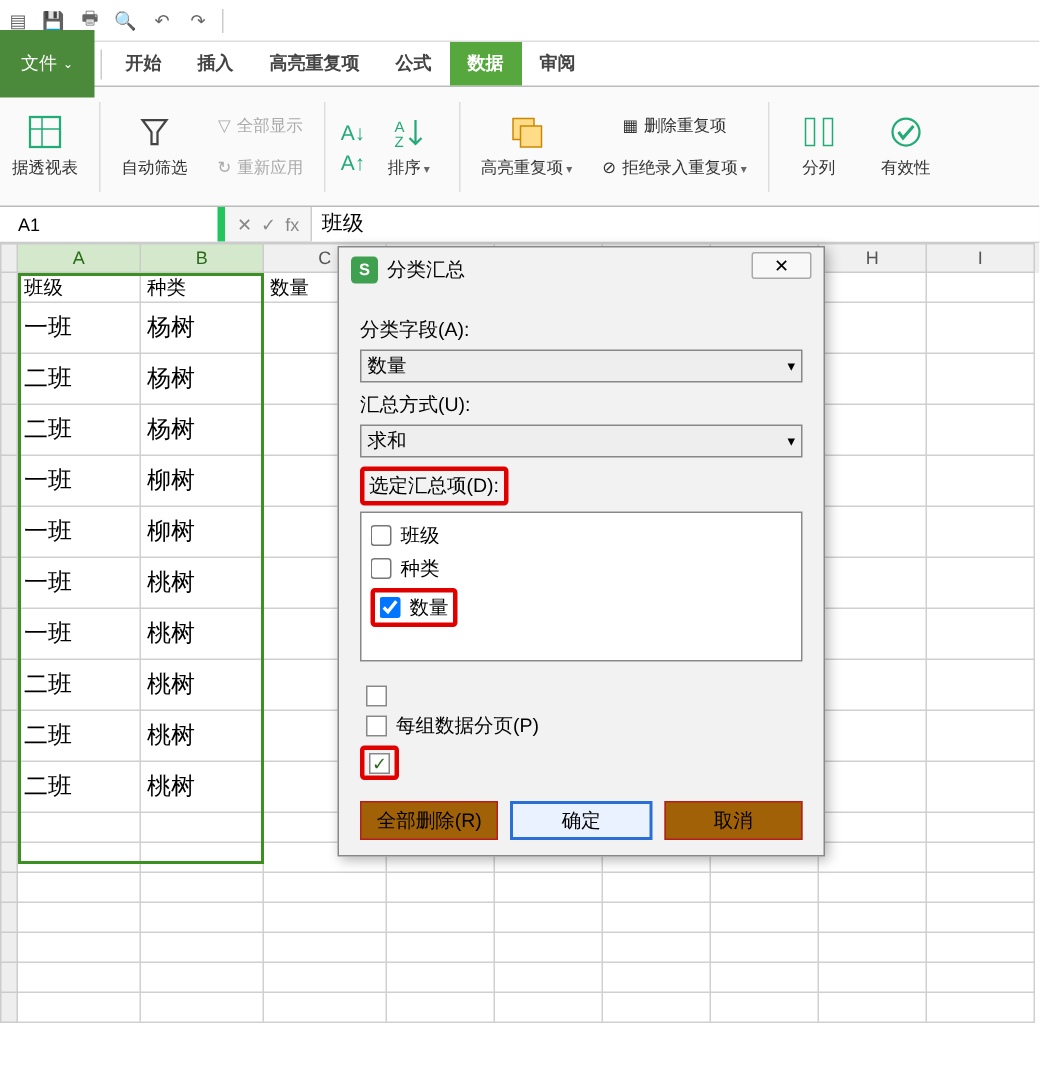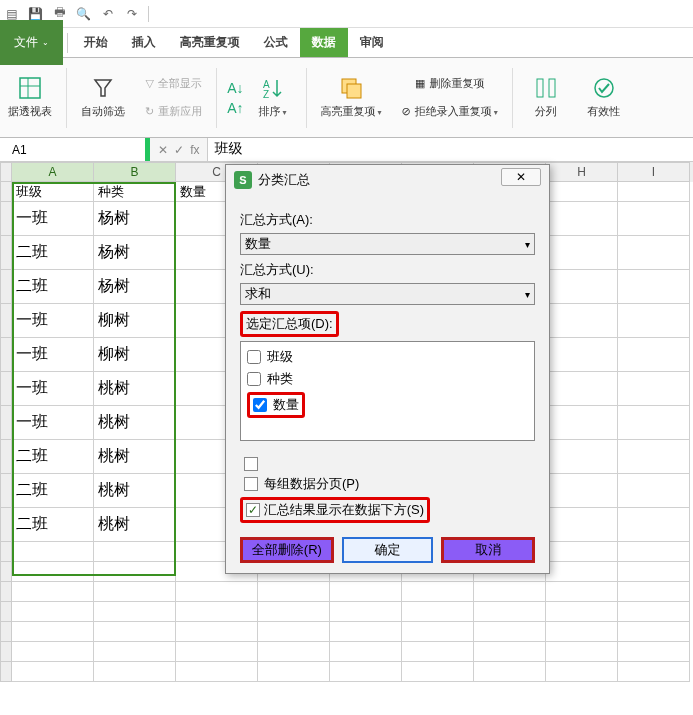--- a/index.html
+++ b/index.html
@@ -52,21 +52,21 @@
 .d-label { margin: 6px 0 4px; }
 .d-select { width: 100%; height: 22px; border: 1px solid #888; background: #eee; padding: 2px 4px; display: flex; align-items: center; justify-content: space-between; }
 .d-select::after { content: "▾"; font-size: 10px; }
 .d-list { border: 1px solid #888; background: #fff; min-height: 100px; padding: 4px 2px; }
 .d-check { display: flex; align-items: center; gap: 6px; padding: 2px 4px; }
 .d-check input { width: 14px; height: 14px; }
 .d-boxcheck { width: 14px; height: 14px; border: 1px solid #888; background: #fff; display: inline-block; }
 .d-boxcheck.checked::after { content: "✓"; color: #2a6b1a; font-size: 12px; display: block; line-height: 12px; text-align: center; }
 .hl-red { border: 3px solid #e10000; border-radius: 3px; padding: 1px 3px; display: inline-block; }
 .d-buttons { display: flex; gap: 8px; margin-top: 14px; justify-content: space-between; }
-.d-btn { flex: 1; height: 26px; border: 3px solid #b91c1c; background: #8b5cf6; cursor: pointer; font-size: 13px; }
+.d-btn { flex: 1; height: 26px; border: 1px solid #b91c1c; background: #a16207; cursor: pointer; font-size: 13px; }
 .d-btn.primary { border: 2px solid #2a6fd6; background: #eaf2ff; }
 </style>
 </head>
 <body>
 
 <div class="qat">
   <span class="q-icon">▤</span>
   <span class="q-icon">💾</span>
   <span class="q-icon">🖶</span>
   <span class="q-icon">🔍</span>
@@ -431,21 +431,21 @@
 
 <div class="dialog">
   <div class="dialog-title">
     <span class="logo">S</span>
     <span>分类汇总</span>
   </div>
   <div class="dialog-close">
     <span>✕</span>
   </div>
   <div class="dialog-body">
-    <div class="d-label">汇总方式(A):</div>
+    <div class="d-label">分类字段(A):</div>
     <div class="d-select">
         <span>数量</span>
       </div>
 
     <div class="d-label">汇总方式(U):</div>
     <div class="d-select">
         <span>求和</span>
       </div>
 
     <div class="d-label"><span class="hl-red">选定汇总项(D):</span></div>
@@ -470,21 +470,20 @@
 
     <div class="d-check">
       <span class="d-boxcheck"></span>
     </div>
     <div class="d-check">
       <span class="d-boxcheck"></span>
       <span>每组数据分页(P)</span>
     </div>
     <div class="d-check hl-red" style="margin-top:2px">
       <span class="d-boxcheck checked"></span>
-      <span>汇总结果显示在数据下方(S)</span>
     </div>
 
     <div class="d-buttons">
       <button class="d-btn">全部删除(R)</button>
       <button class="d-btn primary">确定</button>
       <button class="d-btn">取消</button>
     </div>
   </div>
 </div>
 

